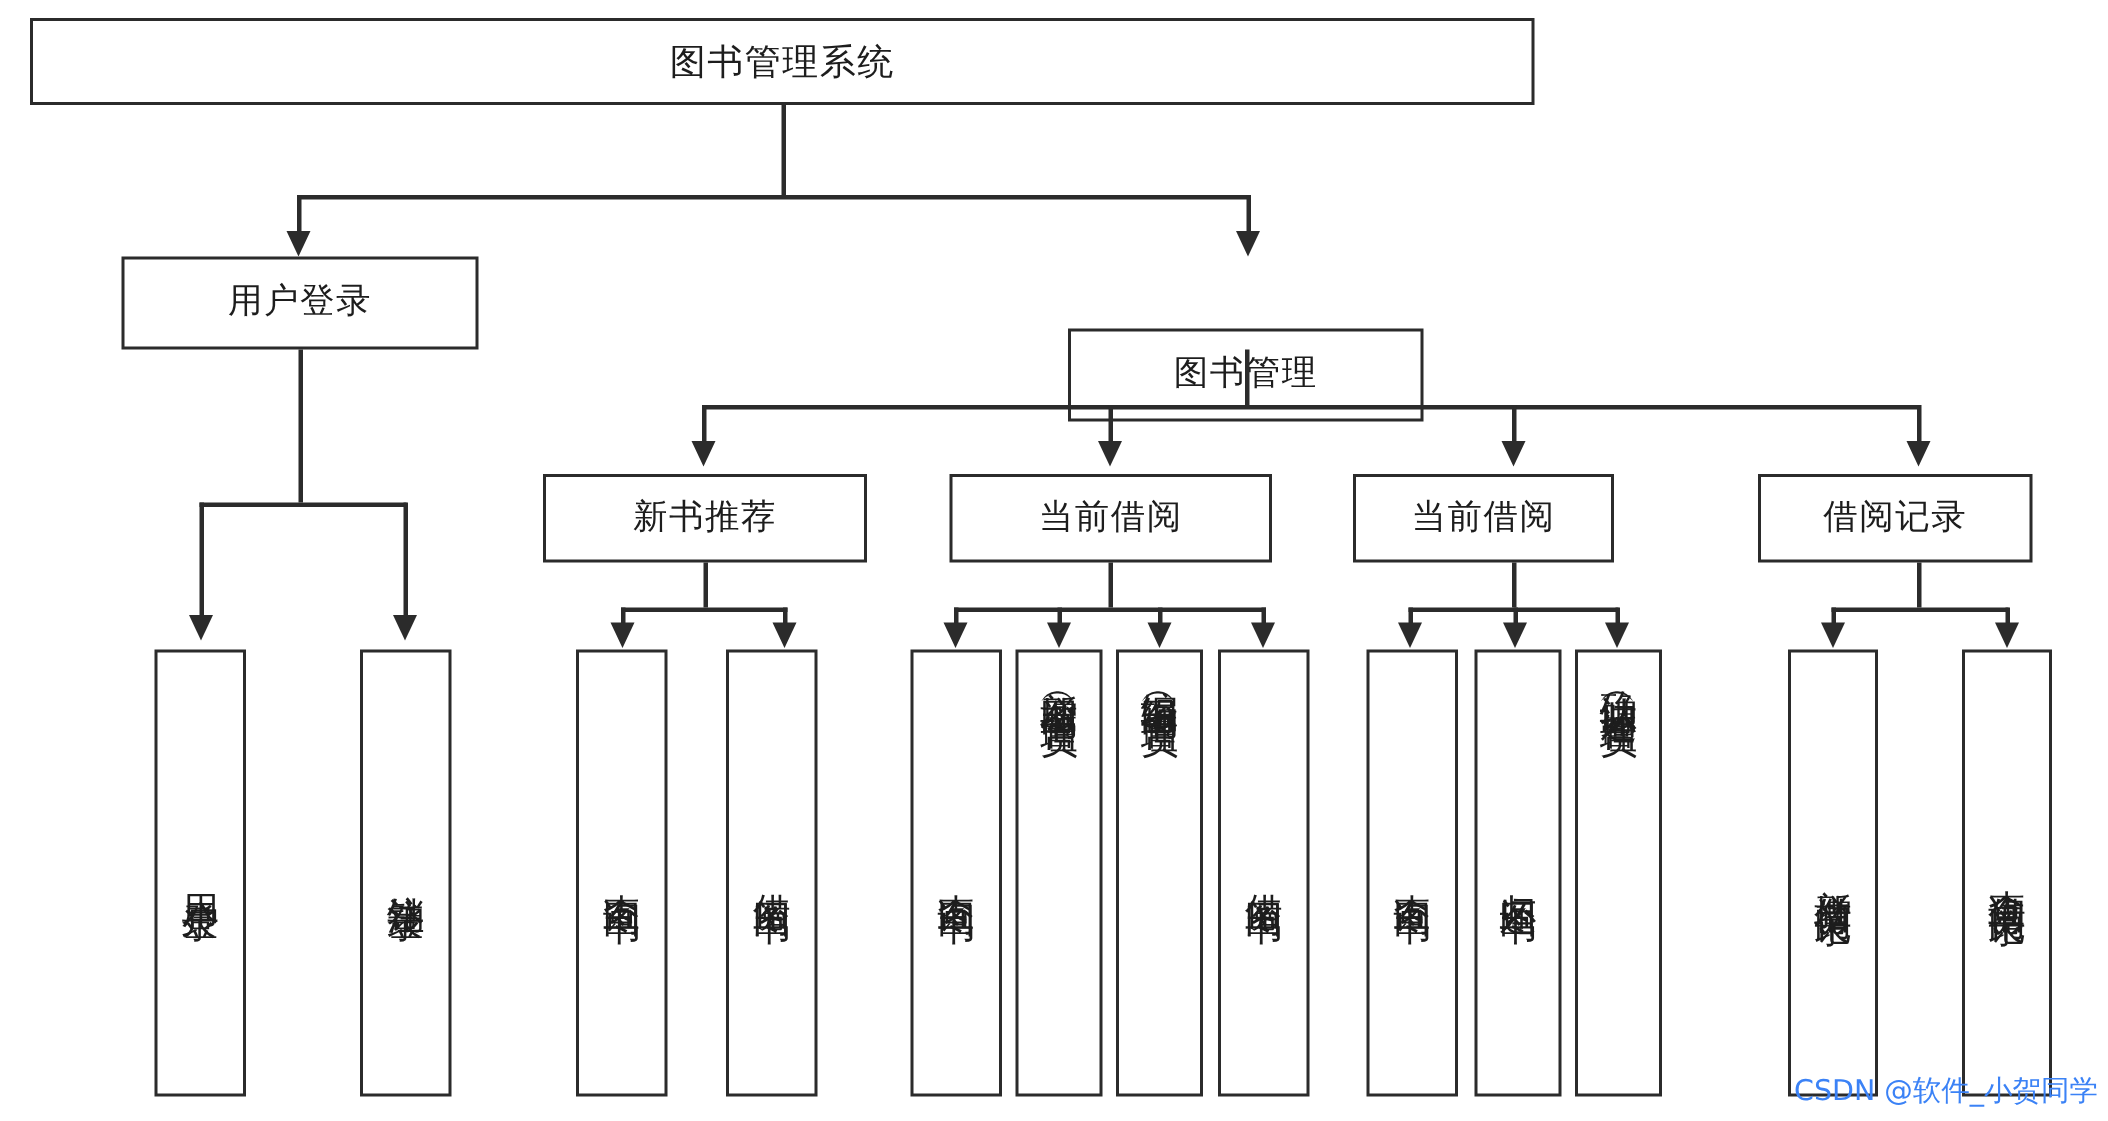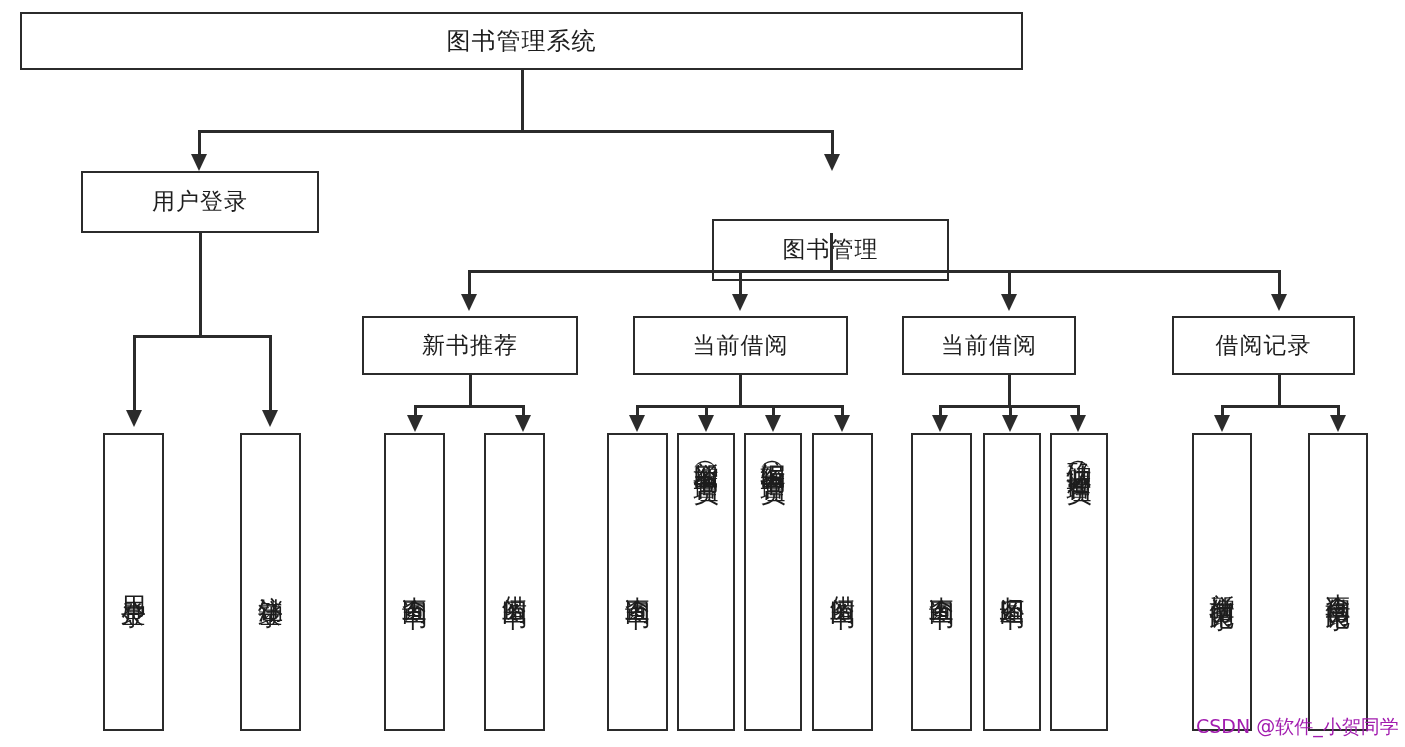--- a/index.html
+++ b/index.html
@@ -71,21 +71,21 @@
     height: 0;
     border-left: 8px solid transparent;
     border-right: 8px solid transparent;
     border-top: 17px solid #2b2b2b;
   }
 
   
   #watermark {
     position: absolute;
     font-size: 19px;
-    color: #a21caf;
+    color: #3b82f6;
     white-space: nowrap;
     font-family: "DejaVu Sans", "Liberation Sans", sans-serif;
   }
 </style>
 </head>
 <body>
 
 <div id="canvas">
 
   <div class="node root horiz" style="left:20px; top:12px; width:1003px; height:58px;">

